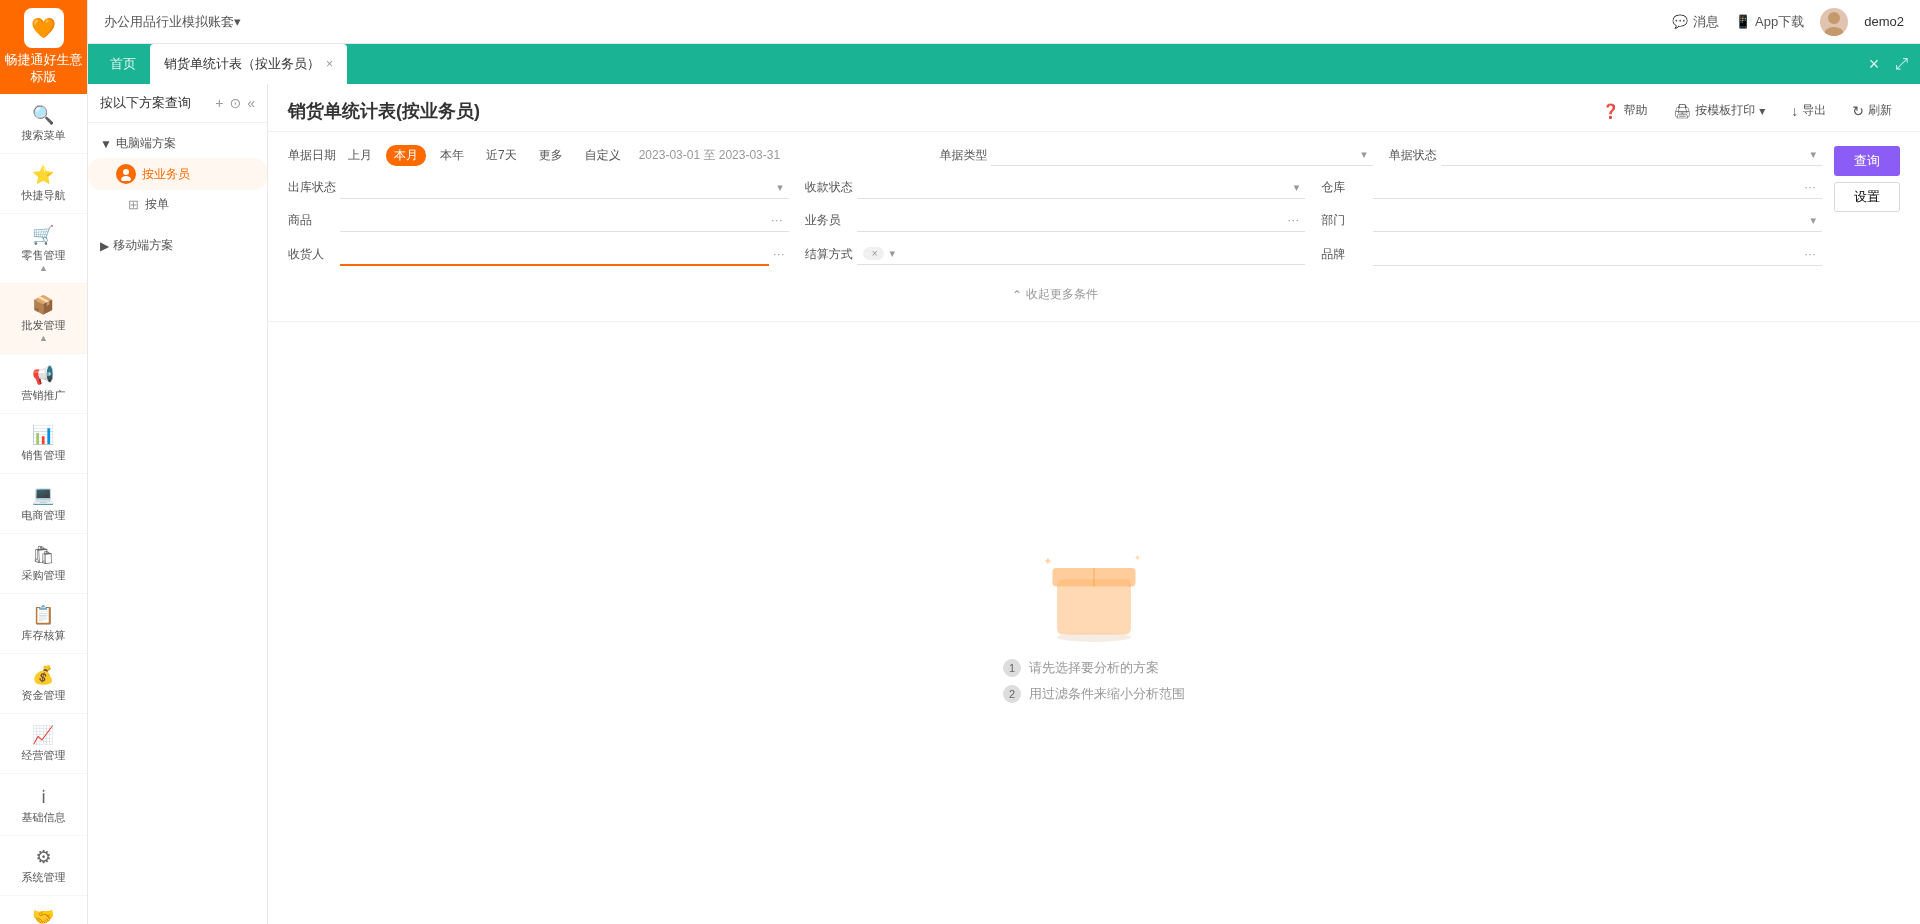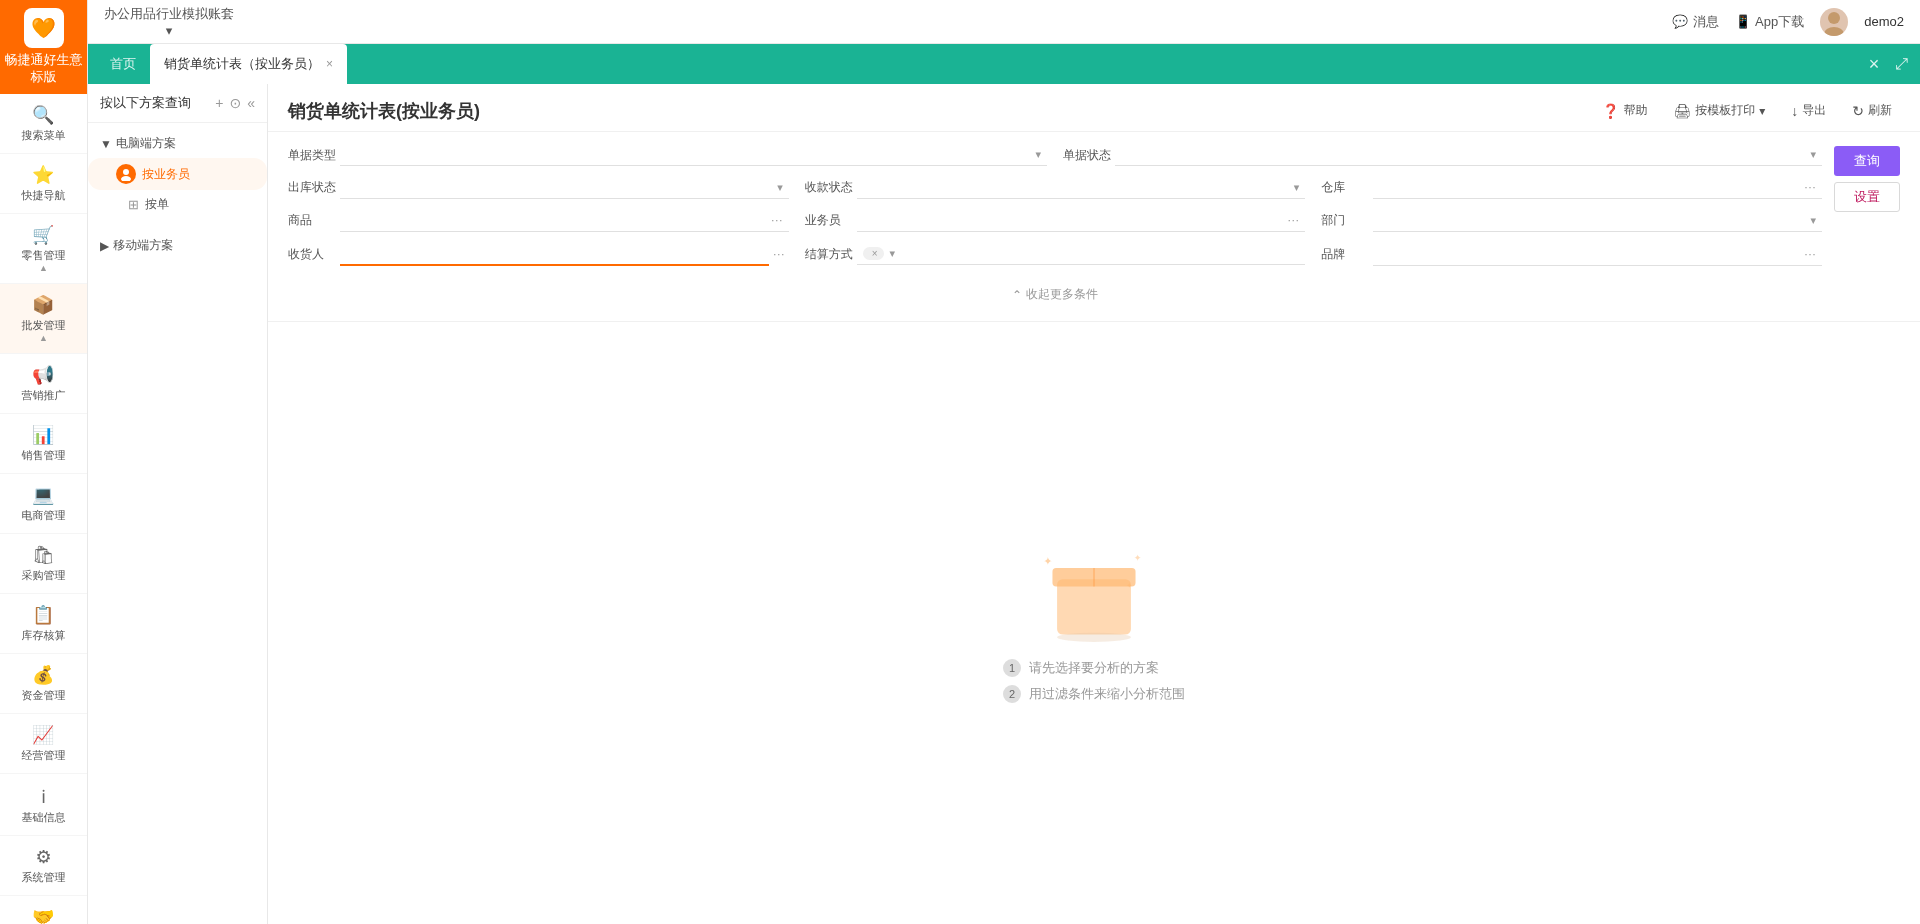--- a/index.html
+++ b/index.html
@@ -17,21 +17,21 @@
     .sidebar-nav-item .nav-label { font-size: 11px; color: #555; margin-top: 2px; text-align: center; }
     .sidebar-nav-item.has-arrow { position: relative; }
     .sidebar-nav-item .arrow { font-size: 9px; color: #999; }
 
     
     .main { flex: 1; display: flex; flex-direction: column; overflow: hidden; }
 
     
     .header { height: 44px; background: #fff; display: flex; align-items: center; justify-content: space-between; padding: 0 16px; border-bottom: 1px solid #e8e8e8; flex-shrink: 0; }
     .header-left { display: flex; align-items: center; gap: 8px; }
-    .header-dropdown { display: flex; align-items: center; color: #555; font-size: 13px; cursor: pointer; flex-direction: column; }
+    .header-dropdown { display: flex; align-items: center; color: #555; font-size: 13px; cursor: pointer; }
     .header-right { display: flex; align-items: center; gap: 16px; }
     .header-btn { display: flex; align-items: center; gap: 4px; color: #555; font-size: 13px; cursor: pointer; }
     .user-avatar { width: 28px; height: 28px; border-radius: 50%; background: #e0c4b0; display: flex; align-items: center; justify-content: center; overflow: hidden; cursor: pointer; }
 
     
     .tabs { height: 40px; background: #1ab394; display: flex; align-items: stretch; flex-shrink: 0; padding: 0 8px; }
     .tab { display: flex; align-items: center; padding: 0 14px; color: #fff; font-size: 13px; cursor: pointer; border-radius: 4px 4px 0 0; gap: 6px; }
     .tab.active { background: #fff; color: #333; }
     .tab.inactive { color: rgba(255,255,255,0.85); }
     .tab-close { font-size: 12px; color: #999; cursor: pointer; display: flex; align-items: center; }
@@ -74,21 +74,21 @@
     .filter-select .chevron { color: #999; font-size: 11px; }
     .date-filters { display: flex; align-items: center; gap: 6px; }
     .date-btn { padding: 2px 8px; border-radius: 3px; font-size: 12px; cursor: pointer; color: #555; }
     .date-btn.active { background: #ff6a00; color: #fff; border-radius: 10px; }
     .date-range { font-size: 12px; color: #999; margin-left: 4px; }
     .filter-more-icon { color: #999; font-size: 12px; cursor: pointer; padding: 0 4px; }
     .collapse-btn { display: flex; align-items: center; justify-content: center; gap: 4px; padding: 6px; color: #999; font-size: 12px; cursor: pointer; margin-top: 4px; }
     .tag-close { background: #f0f0f0; border-radius: 10px; padding: 1px 6px; font-size: 11px; color: #555; display: flex; align-items: center; gap: 3px; cursor: pointer; }
     .tag-close .x { color: #999; font-size: 10px; }
     .btn-query { background: #8b5cf6; color: #fff; border: none; padding: 6px 20px; border-radius: 3px; cursor: pointer; font-size: 13px; }
-    .btn-setting { background: #fff; color: #be185d; border: 1px solid #d9d9d9; padding: 5px 16px; border-radius: 3px; cursor: pointer; font-size: 13px; }
+    .btn-setting { background: #fff; color: #000000; border: 1px solid #d9d9d9; padding: 5px 16px; border-radius: 3px; cursor: pointer; font-size: 13px; }
 
     
     .empty-state { flex: 1; display: flex; flex-direction: column; align-items: center; justify-content: center; gap: 16px; }
     .empty-illustration { width: 120px; height: 100px; position: relative; display: flex; align-items: center; justify-content: center; }
     .empty-hints { display: flex; flex-direction: column; gap: 8px; }
     .empty-hint { display: flex; align-items: center; gap: 8px; font-size: 13px; color: #999; }
     .empty-hint-num { width: 18px; height: 18px; border-radius: 50%; background: #ddd; color: #666; font-size: 11px; display: flex; align-items: center; justify-content: center; flex-shrink: 0; }
     .filter-btns-col { display: flex; flex-direction: column; gap: 6px; padding-left: 12px; justify-content: flex-start; padding-top: 2px; }
   </style>
 </head>
@@ -268,20 +268,32 @@
           </div>
         </div>
       </div>
 
       <div class="filter-area">
         <div style="display:flex;gap:0;align-items:flex-start;">
           <div style="flex:1;">
 
             <div class="filter-row">
 
+              <div class="filter-field" style="flex:2.2;min-width:0;">
+                <span class="filter-label">单据日期</span>
+                <div class="date-filters">
+                  <span class="date-btn">上月</span>
+                  <span class="date-btn active">本月</span>
+                  <span class="date-btn">本年</span>
+                  <span class="date-btn">近7天</span>
+                  <span class="date-btn">更多</span>
+                  <span class="date-btn">自定义</span>
+                  <span class="date-range">2023-03-01 至 2023-03-31</span>
+                </div>
+              </div>
 
               <div class="filter-field" style="flex:1.5;">
                 <span class="filter-label">单据类型</span>
                 <div class="filter-select">
                   <span></span>
                   <span class="chevron">▾</span>
                 </div>
               </div>
 
               <div class="filter-field" style="flex:1.5;">

